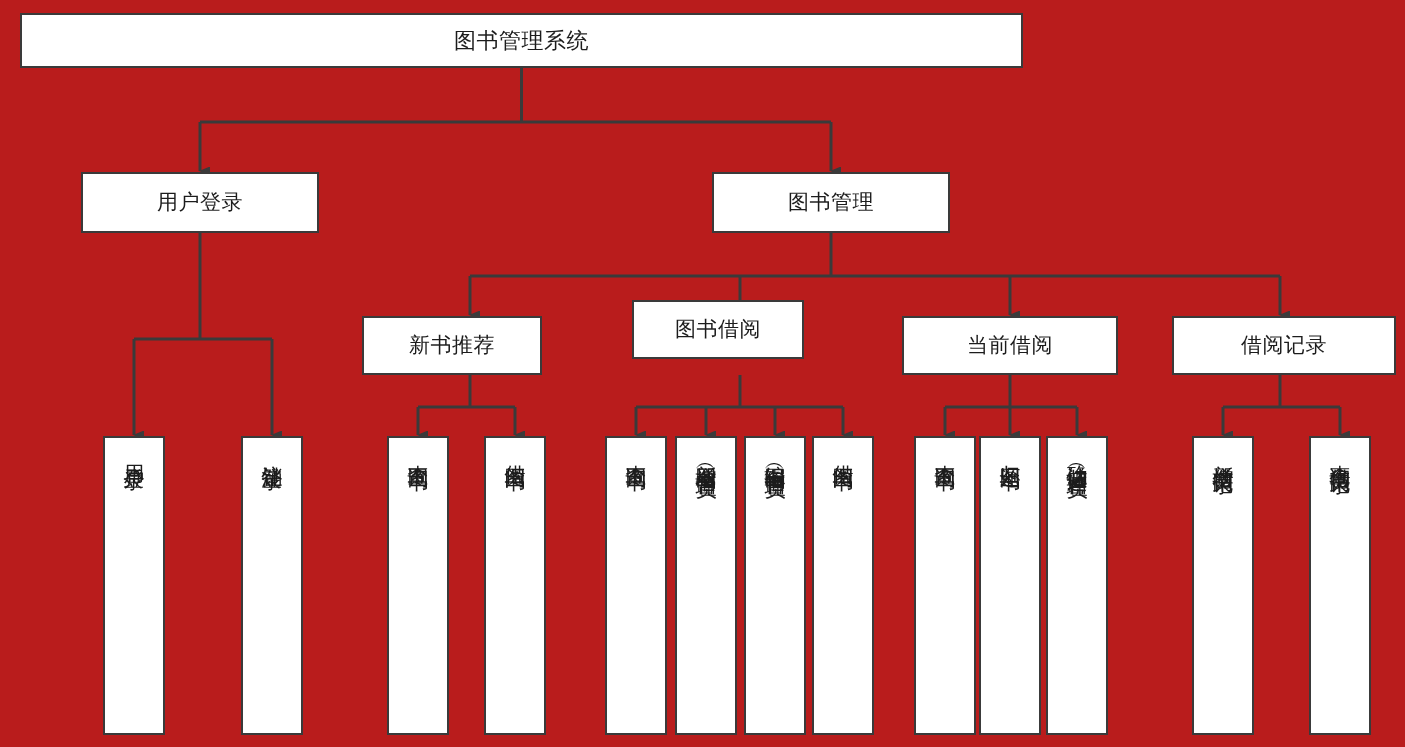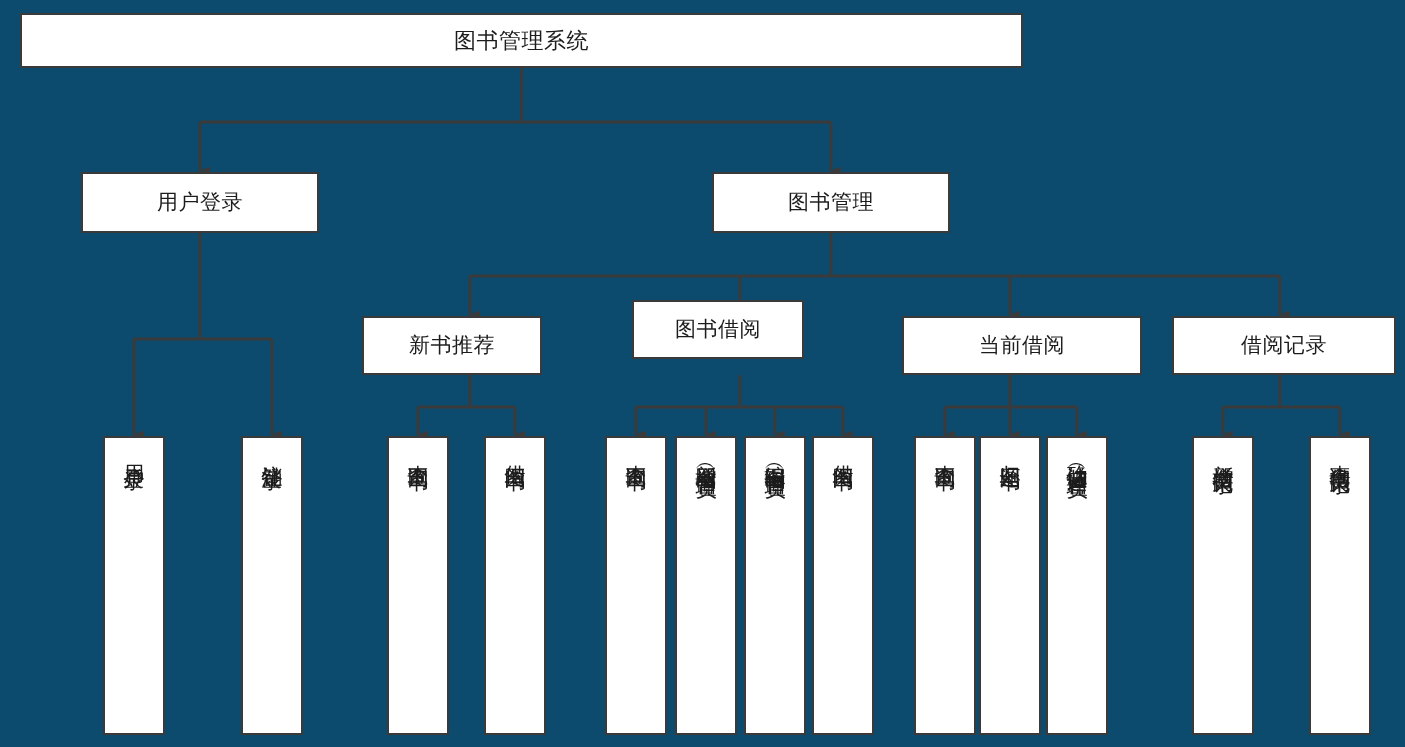--- a/index.html
+++ b/index.html
@@ -8,21 +8,21 @@
     padding: 0;
     background: #ffffff;
   }
   body {
     font-family: "Liberation Sans", "DejaVu Sans", sans-serif;
   }
   #diagram-root {
     position: relative;
     width: 1405px;
     height: 747px;
-    background: #0c4a6e;
+    background: #b91c1c;
     overflow: hidden;
   }
   #edges-layer {
     position: absolute;
     left: 0;
     top: 0;
     width: 1405px;
     height: 747px;
     pointer-events: none;
   }
@@ -132,21 +132,21 @@
       </div>
       <div class="node horiz" style="left: 712px; top: 172px; width: 238px; height: 61px;">
         <span class="node-label">图书管理</span>
       </div>
       <div class="node horiz" style="left: 362px; top: 316px; width: 180px; height: 59px;">
         <span class="node-label">新书推荐</span>
       </div>
       <div class="node horiz" style="left: 632px; top: 300px; width: 172px; height: 59px;">
         <span class="node-label">图书借阅</span>
       </div>
-      <div class="node horiz" style="left: 902px; top: 316px; width: 240px; height: 59px;">
+      <div class="node horiz" style="left: 902px; top: 316px; width: 216px; height: 59px;">
         <span class="node-label">当前借阅</span>
       </div>
       <div class="node horiz" style="left: 1172px; top: 316px; width: 224px; height: 59px;">
         <span class="node-label">借阅记录</span>
       </div>
       <div class="node vert" style="left: 103px; top: 436px; width: 62px; height: 299px;">
         <span class="node-label">用户登录</span>
       </div>
       <div class="node vert" style="left: 241px; top: 436px; width: 62px; height: 299px;">
         <span class="node-label">注销登录</span>

